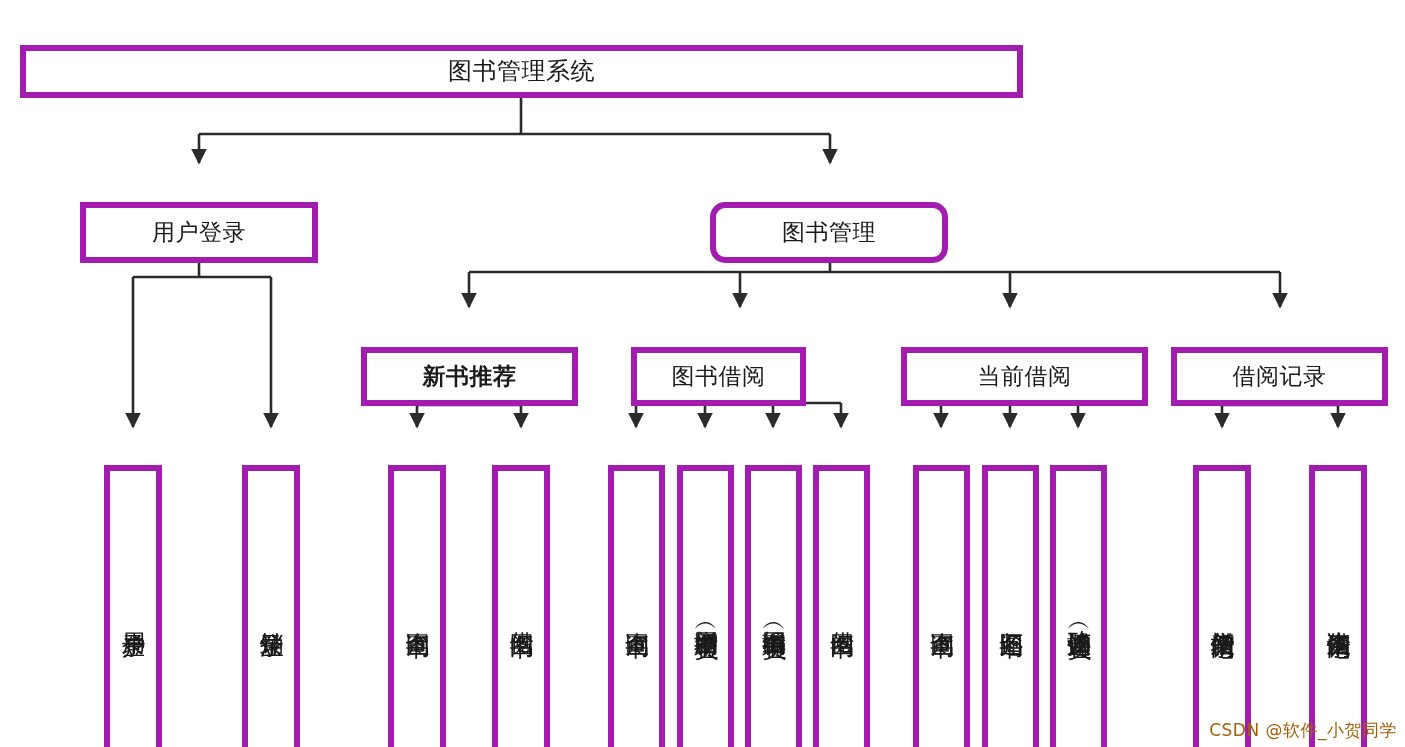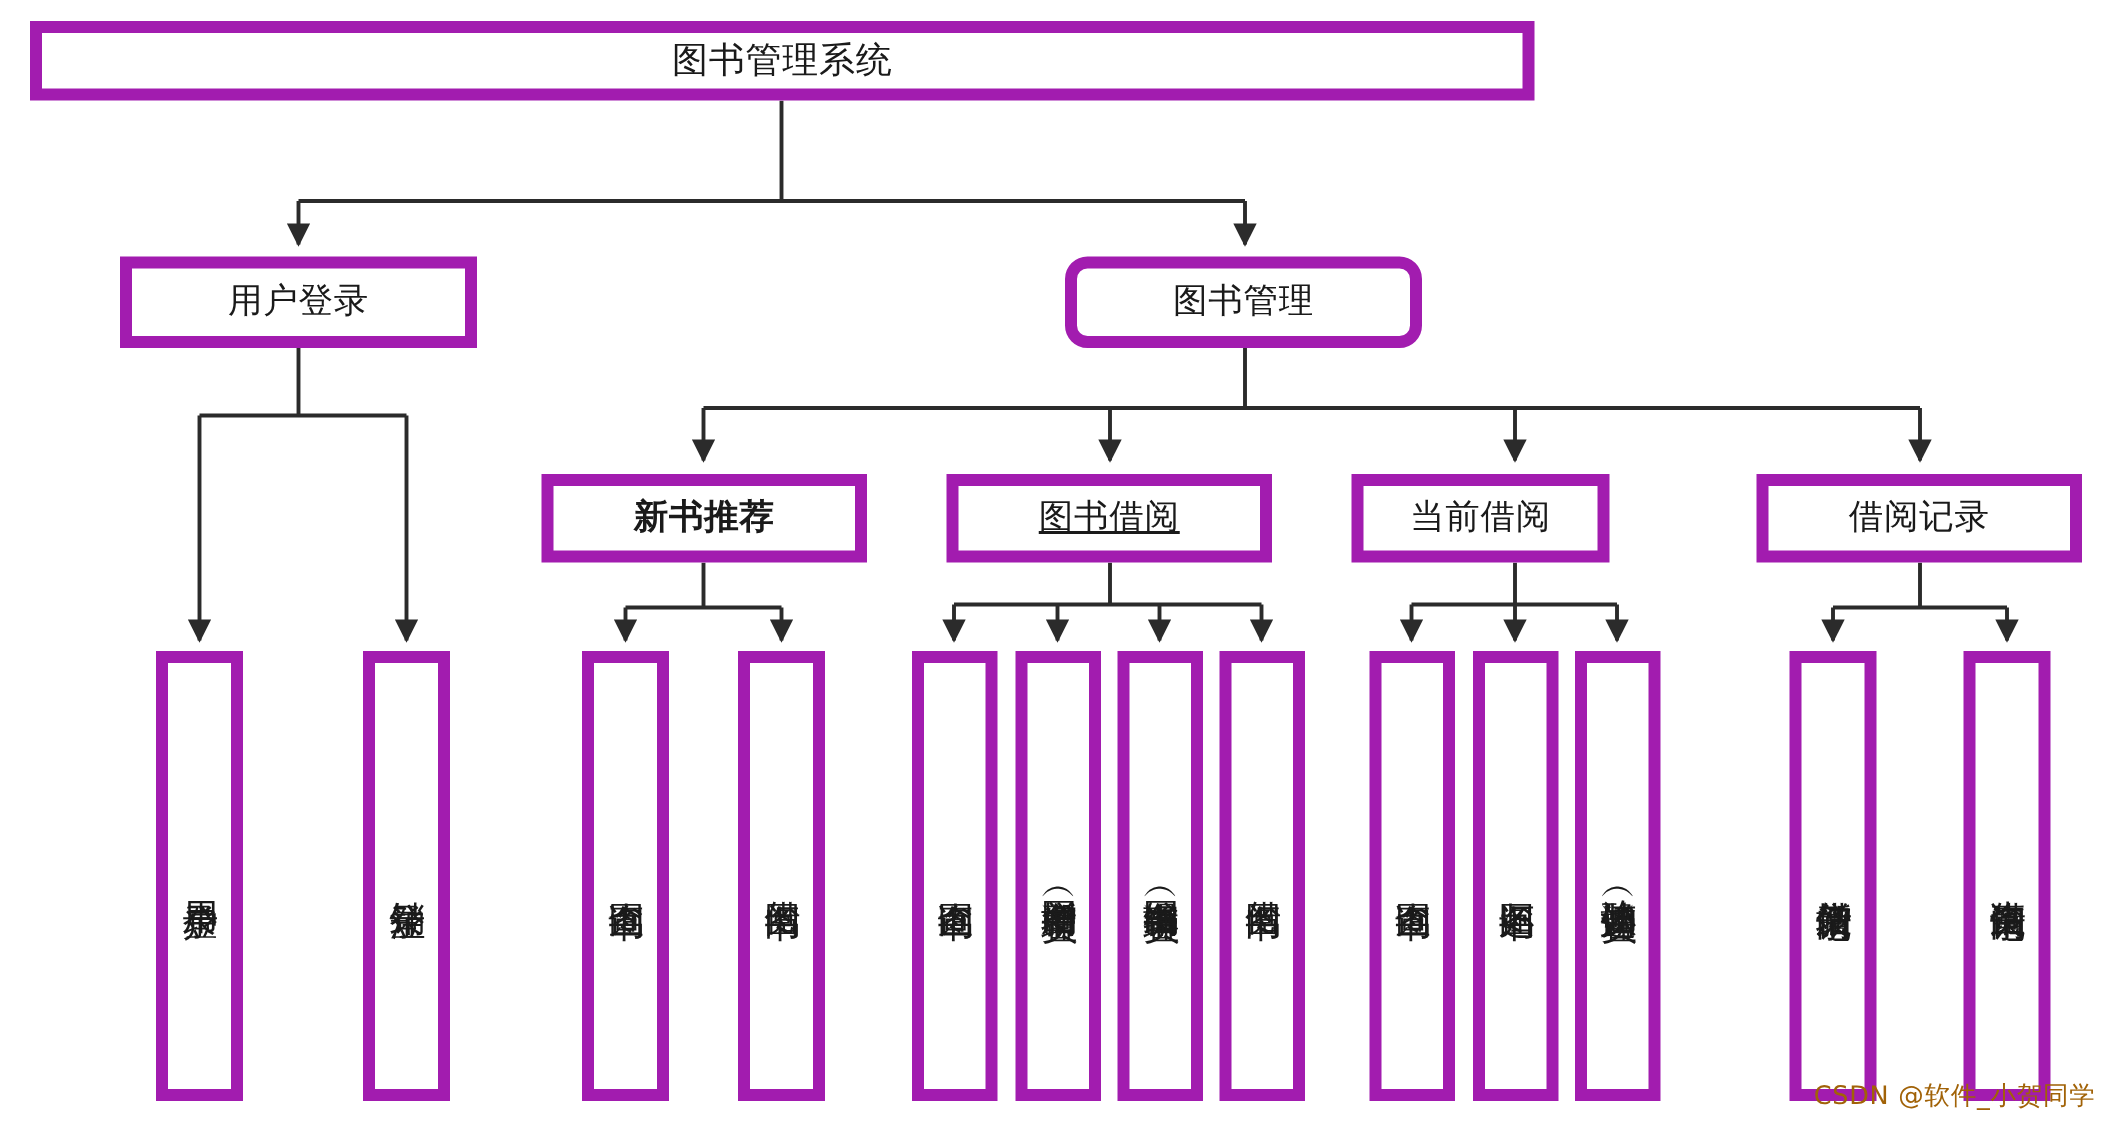--- a/index.html
+++ b/index.html
@@ -23,26 +23,27 @@
     left: 0;
     top: 0;
     width: 1405px;
     height: 747px;
   }
   
   .node {
     position: absolute;
     box-sizing: border-box;
     background: #ffffff;
-    border: 8px solid #a21caf;
+    border: 6px solid #a21caf;
     display: flex;
     align-items: center;
     justify-content: center;
     color: #1a1a1a;
     z-index: 2;
+    margin-top: 31px;
   }
   .node-label {
     display: block;
     text-align: center;
     line-height: 1.05;
     white-space: nowrap;
   }
   
   .node.horiz .node-label {
     font-size: 23px;
@@ -142,25 +143,25 @@
   </div>
 
   <div class="node horiz" style="left:710px; top:171px; width:238px; height:61px;border-radius:15px;">
     <span class="node-label">图书管理</span>
   </div>
 
   <div class="node horiz" style="left:361px; top:316px; width:217px; height:59px;font-weight:bold;">
     <span class="node-label">新书推荐</span>
   </div>
 
-  <div class="node horiz" style="left:631px; top:316px; width:217px; height:59px;text-decoration:underline;">
+  <div class="node horiz" style="left:631px; top:316px; width:175px; height:59px;">
     <span class="node-label">图书借阅</span>
   </div>
 
-  <div class="node horiz" style="left:901px; top:316px; width:172px; height:59px;">
+  <div class="node horiz" style="left:901px; top:316px; width:247px; height:59px;">
     <span class="node-label">当前借阅</span>
   </div>
 
   <div class="node horiz" style="left:1171px; top:316px; width:217px; height:59px;">
     <span class="node-label">借阅记录</span>
   </div>
 
   <div class="node vert" style="left:104px; top:434px; width:58px; height:300px;">
     <span class="node-label">用户登录</span>
   </div>

